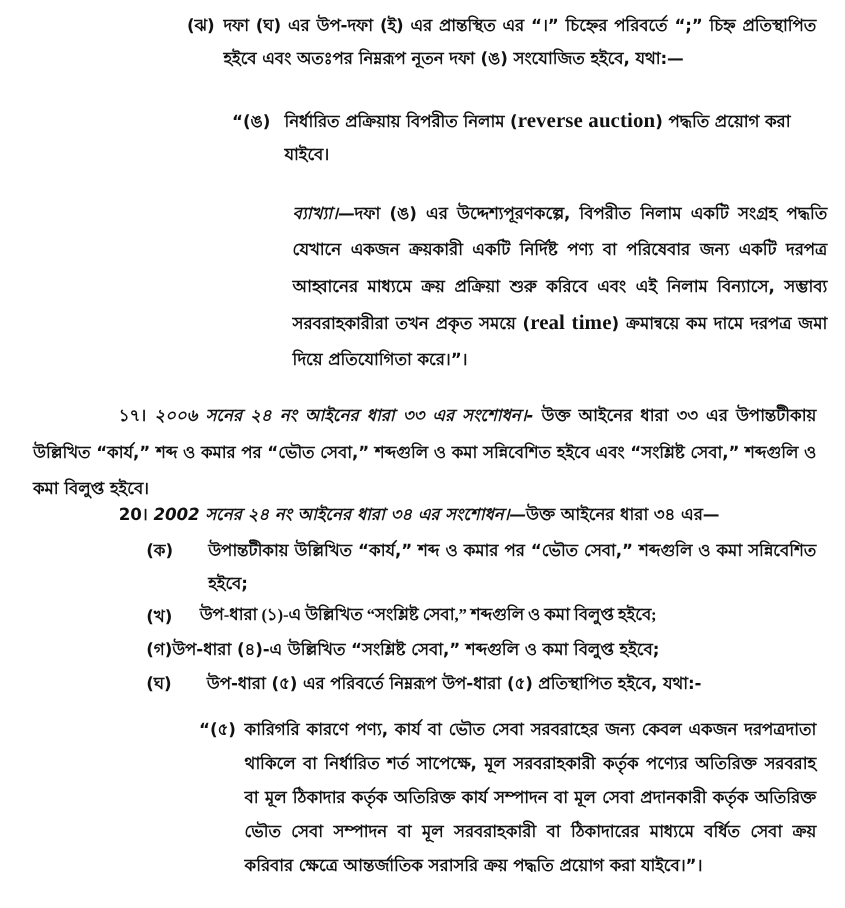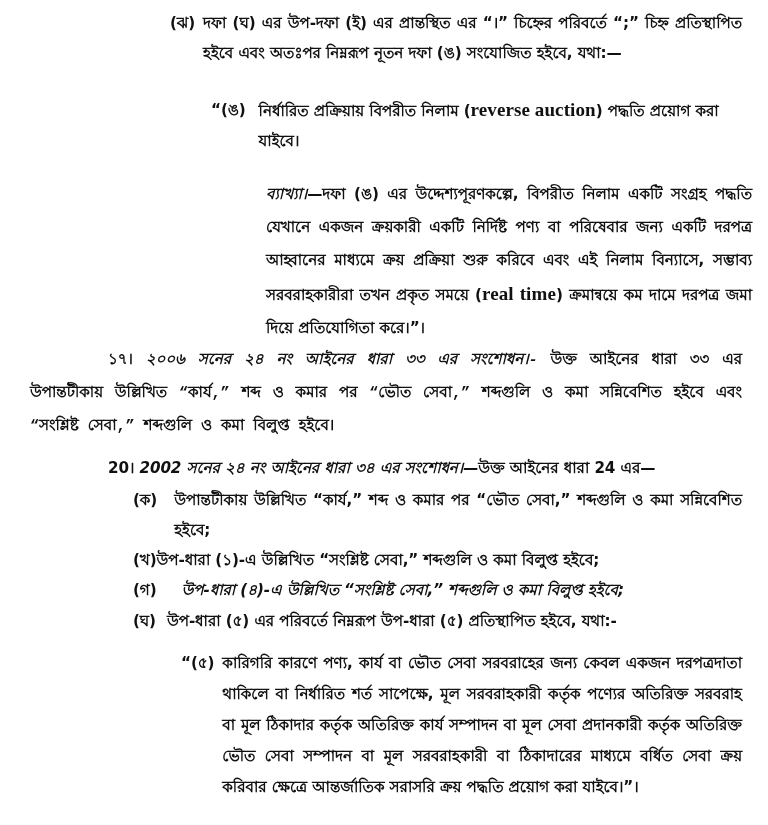--- a/index.html
+++ b/index.html
@@ -97,49 +97,49 @@
     <span class="marker">“(ঙ)</span>
     <span class="rowbody" style="margin-left:13px;">
       <span>নির্ধারিত প্রক্রিয়ায় বিপরীত নিলাম (</span><span class="latin nowrapseg">reverse auction</span><span>) পদ্ধতি প্রয়োগ করা যাইবে।</span>
     </span>
   </div>
 
   <div class="blk bn just-all" style="left:250px; top:178px; width:486px; line-height:33px;margin-left:16px;">
     <span class="heading-run">ব্যাখ্যা।</span><span>—</span><span>দফা (ঙ) এর উদ্দেশ্যপূরণকল্পে, বিপরীত নিলাম একটি সংগ্রহ পদ্ধতি যেখানে একজন ক্রয়কারী একটি নির্দিষ্ট পণ্য বা পরিষেবার জন্য একটি দরপত্র আহ্বানের মাধ্যমে ক্রয় প্রক্রিয়া শুরু করিবে এবং এই নিলাম বিন্যাসে, সম্ভাব্য সরবরাহকারীরা তখন প্রকৃত সময়ে (</span><span class="latin nowrapseg">real time</span><span>) ক্রমান্বয়ে কম দামে দরপত্র জমা দিয়ে প্রতিযোগিতা করে।”।</span>
   </div>
 
-  <div class="blk bn just-all" style="left:30px; top:344px; width:712px; line-height:33px; text-indent:78px;font-family:Liberation Mono, monospace;">
+  <div class="blk bn just-all" style="left:30px; top:362px; width:712px; line-height:33px; text-indent:78px;">
     <span class="lead-num">১৭।</span>
     <span class="heading-run">২০০৬ সনের ২৪ নং আইনের ধারা ৩৩ এর সংশোধন</span><span class="heading-run">।-</span>
     <span>উক্ত আইনের ধারা ৩৩ এর উপান্তটীকায় উল্লিখিত “কার্য,” শব্দ ও কমার পর “ভৌত সেবা,” শব্দগুলি ও কমা সন্নিবেশিত হইবে এবং “সংশ্লিষ্ট সেবা,” শব্দগুলি ও কমা বিলুপ্ত হইবে।</span>
   </div>
 
   <div class="blk bn" style="left:30px; top:453px; width:712px; line-height:31px; text-indent:78px;">
     <span class="lead-num">20।</span>
-    <span class="heading-run">2002 সনের ২৪ নং আইনের ধারা ৩৪ এর সংশোধন</span><span class="heading-run">।—</span><span>উক্ত আইনের ধারা 24 এর—</span>
+    <span class="heading-run">2002 সনের ২৪ নং আইনের ধারা ৩৪ এর সংশোধন</span><span class="heading-run">।—</span><span>উক্ত আইনের ধারা ৩৪ এর—</span>
   </div>
 
   <div class="row bn just" style="left:133px; top:485px; width:609px;">
     <span class="marker">(ক)</span>
-    <span class="rowbody just" style="margin-left:17px;">উপান্তটীকায় উল্লিখিত “কার্য,” শব্দ ও কমার পর “ভৌত সেবা,” শব্দগুলি ও কমা সন্নিবেশিত হইবে;</span>
+    <span class="rowbody just" style="margin-left:32px;">উপান্তটীকায় উল্লিখিত “কার্য,” শব্দ ও কমার পর “ভৌত সেবা,” শব্দগুলি ও কমা সন্নিবেশিত হইবে;</span>
   </div>
 
   <div class="row bn" style="left:133px; top:545px; width:609px;">
     <span class="marker">(খ)</span>
-    <span class="rowbody" style="">উপ-ধারা (১)-এ উল্লিখিত “সংশ্লিষ্ট সেবা,” শব্দগুলি ও কমা বিলুপ্ত হইবে;</span>
+    <span class="rowbody" style="margin-left:25px;font-family:Liberation Serif, serif;">উপ-ধারা (১)-এ উল্লিখিত “সংশ্লিষ্ট সেবা,” শব্দগুলি ও কমা বিলুপ্ত হইবে;</span>
   </div>
 
   <div class="row bn" style="left:133px; top:575px; width:609px;">
     <span class="marker">(গ)</span>
-    <span class="rowbody" style="margin-left:25px;font-style:italic;">উপ-ধারা (৪)-এ উল্লিখিত “সংশ্লিষ্ট সেবা,” শব্দগুলি ও কমা বিলুপ্ত হইবে;</span>
+    <span class="rowbody" style="">উপ-ধারা (৪)-এ উল্লিখিত “সংশ্লিষ্ট সেবা,” শব্দগুলি ও কমা বিলুপ্ত হইবে;</span>
   </div>
 
   <div class="row bn" style="left:133px; top:606px; width:609px;">
     <span class="marker">(ঘ)</span>
-    <span class="rowbody" style="margin-left:11px;">উপ-ধারা (৫) এর পরিবর্তে নিম্নরূপ উপ-ধারা (৫) প্রতিস্থাপিত হইবে, যথা:-</span>
+    <span class="rowbody" style="margin-left:32px;">উপ-ধারা (৫) এর পরিবর্তে নিম্নরূপ উপ-ধারা (৫) প্রতিস্থাপিত হইবে, যথা:-</span>
   </div>
 
   <div class="row bn just-all" style="left:181px; top:648px; width:561px; line-height:31px;">
     <span class="marker">“(৫)</span>
     <span class="rowbody just-all" style="margin-left:8px;">কারিগরি কারণে পণ্য, কার্য বা ভৌত সেবা সরবরাহের জন্য কেবল একজন দরপত্রদাতা থাকিলে বা নির্ধারিত শর্ত সাপেক্ষে, মূল সরবরাহকারী কর্তৃক পণ্যের অতিরিক্ত সরবরাহ বা মূল ঠিকাদার কর্তৃক অতিরিক্ত কার্য সম্পাদন বা মূল সেবা প্রদানকারী কর্তৃক অতিরিক্ত ভৌত সেবা সম্পাদন বা মূল সরবরাহকারী বা ঠিকাদারের মাধ্যমে বর্ধিত সেবা ক্রয় করিবার ক্ষেত্রে আন্তর্জাতিক সরাসরি ক্রয় পদ্ধতি প্রয়োগ করা যাইবে।”।</span>
   </div>
 
 </div>
 
 </body></html>

